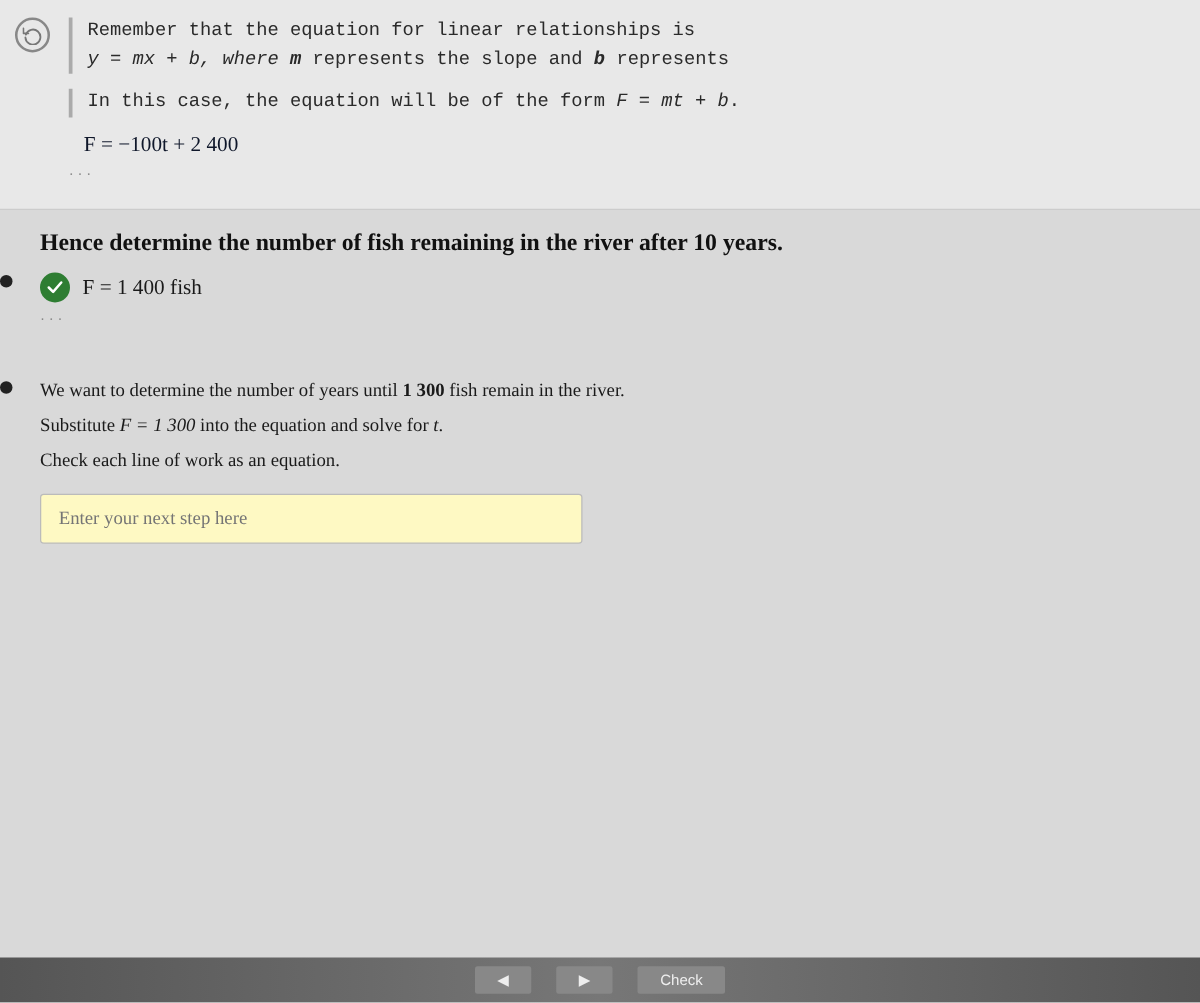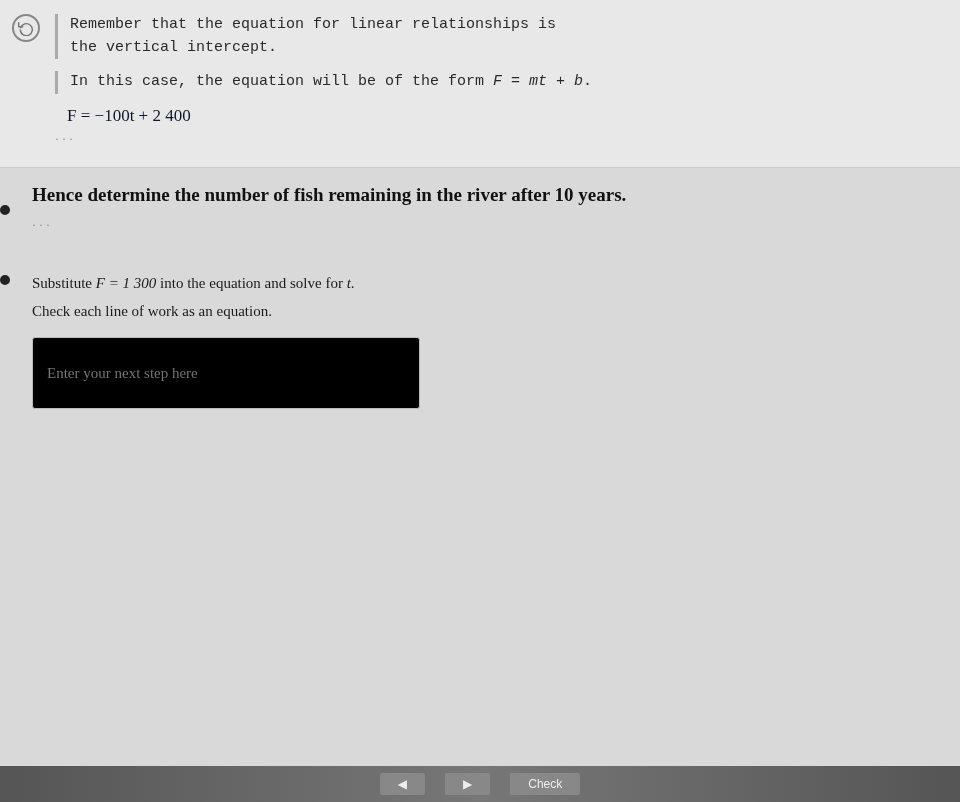--- a/index.html
+++ b/index.html
@@ -157,25 +157,25 @@
 
     .wewant-text {
       font-size: 15px;
       line-height: 1.6;
       color: #1a1a1a;
       margin-bottom: 4px;
     }
 
     .input-box {
       margin-top: 14px;
-      width: 388px;
+      width: 434px;
       border: 1.5px solid #bbb;
-      background: #000000;
+      background: #fef9c3;
       border-radius: 3px;
-      padding: 26px 14px;
+      padding: 10px 14px;
     }
 
     .input-box input {
       width: 100%;
       border: none;
       background: transparent;
       font-size: 15px;
       color: #888;
       font-family: 'Georgia', serif;
       outline: none;
@@ -224,46 +224,59 @@
       <svg viewBox="0 0 24 24" width="16" height="16" fill="none" stroke="#777" stroke-width="2.2" stroke-linecap="round" stroke-linejoin="round">
         <path d="M1 4v6h6"></path>
         <path d="M3.51 15a9 9 0 1 0 .49-3.5"></path>
       </svg>
     </div>
 
     <div class="left-border-block">
       <div class="text-line">
         <span>Remember that the equation for linear relationships is</span>
       </div>
-      <div class="text-line">the vertical intercept.</div>
+      <div class="text-line">
+        <span class="math-italic">y = mx + b, where </span><span class="math-bold-italic">m</span><span> represents the slope and </span><span class="math-bold-italic">b</span><span> represents</span>
+      </div>
     </div>
 
     <div class="left-border-block" style="">
       <div class="text-line">
         <span>In this case, the equation will be of the form </span><span class="math-italic">F = mt + b</span><span>.</span>
       </div>
     </div>
 
 
     <div class="equation-display">F = −100t + 2 400</div>
     <div class="dots-row">···</div>
   </div>
 
   <div class="section-hence" style="position:relative; padding-left: 22px;">
     <div class="black-dot-left"></div>
     <div class="section-hence-content">
       <div class="hence-heading">Hence determine the number of fish remaining in the river after 10 years.</div>
+      <div class="answer-row">
+        <div class="check-circle">
+          <svg viewBox="0 0 14 14" fill="none" xmlns="http://www.w3.org/2000/svg">
+            <polyline points="2,7 5.5,10.5 12,3" stroke="white" stroke-width="2" stroke-linecap="round" stroke-linejoin="round"></polyline>
+          </svg>
+        </div>
+        <span class="answer-text">F =  1 400 fish</span>
+      </div>
       <div class="dots-row">···</div>
     </div>
   </div>
 
   <div class="section-wewant" style="position:relative; padding-left: 22px; padding-bottom: 50px;">
     <div class="black-dot-left-2"></div>
     <div class="wewant-content">
       <div class="wewant-text">
+        <span>We want to determine the number of years until </span><strong>1 300</strong><span> fish remain in the river.</span>
+      </div>
+      <div class="wewant-text">
         <span>Substitute </span><span class="math-italic">F = 1 300</span><span> into the equation and solve for </span><span class="math-italic">t</span><span>.</span>
       </div>
       <div class="wewant-text">Check each line of work as an equation.</div>
       <div class="input-box">
         <input type="text" placeholder="Enter your next step here" style="">
       </div>
     </div>
   </div>
 
   <div class="bottom-bar">

